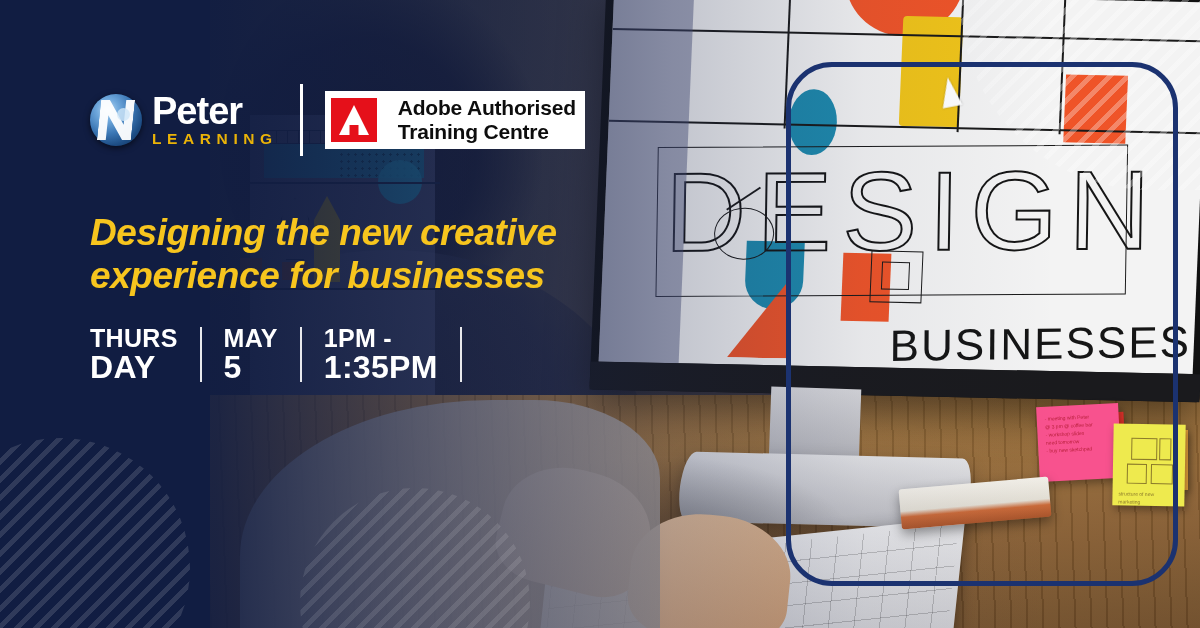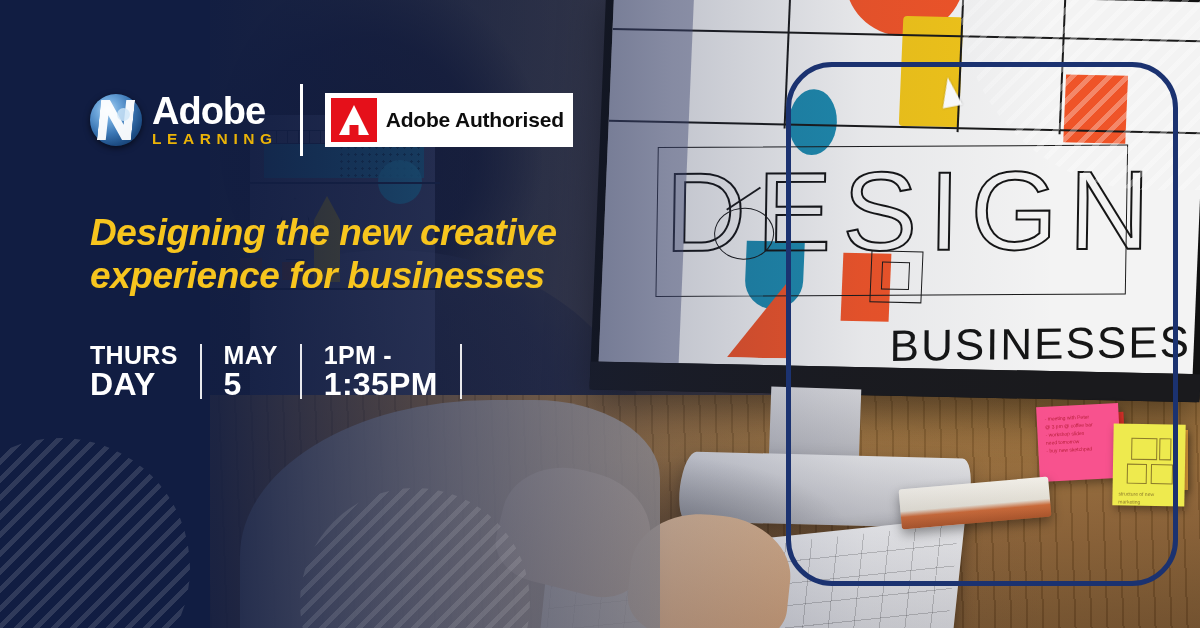--- a/index.html
+++ b/index.html
@@ -195,27 +195,27 @@
   .adobe-badge { background:#fff; display:flex; align-items:center; gap:9px;
     padding:5px 9px 5px 6px; }
   .adobe-mark { width:46px; height:44px; background:#e5101a; position:relative; flex:none; }
   .adobe-mark:before { content:''; position:absolute; left:50%; top:7px; transform:translateX(-50%);
     width:0; height:0; border-left:15px solid transparent; border-right:15px solid transparent;
     border-bottom:30px solid #fff; }
   .adobe-mark:after { content:''; position:absolute; left:50%; bottom:0; transform:translateX(-50%);
     width:9px; height:17px; background:#e5101a; }
   .adobe-text { display:flex; flex-direction:column; }
   .adobe-l1, .adobe-l2 { color:#0d0d0d; font-size:21px; font-weight:bold; line-height:1.16;
-    letter-spacing:-.2px; white-space:nowrap; }
+    letter-spacing:-.2px; white-space:nowrap;margin-left:12px; }
 
   .headline { position:absolute; left:90px; top:212px; width:580px;
     color:#f7c51e; font-size:37px; font-weight:bold; font-style:italic;
     line-height:1.16; letter-spacing:-.4px; }
 
-  .info-bar { position:absolute; left:90px; top:342px; display:flex; align-items:stretch; }
+  .info-bar { position:absolute; left:90px; top:325px; display:flex; align-items:stretch; }
   .info-col { display:flex; flex-direction:column; justify-content:center; padding:0 22px; }
   .info-col:first-child { padding-left:0; }
   .info-top { color:#fff; font-size:25px; font-weight:bold; line-height:1.04; letter-spacing:.3px; }
   .info-bot { color:#fff; font-size:32px; font-weight:bold; line-height:1.04; letter-spacing:.3px; }
   .vrule { width:2px; background:#fff; opacity:.9; align-self:stretch; margin:2px 0; }
 
   .cta { position:absolute; left:90px; top:461px; width:228px; height:58px;
     background:#f9c51b; border:none; border-radius:9px;
     color:#0b0b0b; font-size:22px; font-weight:bold; cursor:pointer;
     font-family:"Liberation Sans", sans-serif; letter-spacing:-.2px; }
@@ -324,31 +324,32 @@
 
   <div class="stripes-bl"></div>
   <div class="stripes-br"></div>
 
   <div class="content">
 
     <div class="logo-row">
       <div class="netcom-logo">
         <div class="globe"></div>
         <div class="netcom-words">
-          <span class="netcom-name">Adobe</span>
+          <span class="netcom-name">Peter</span>
           <span class="netcom-sub">LEARNING</span>
         </div>
       </div>
 
       <div class="logo-divider"></div>
 
       <div class="adobe-badge">
         <div class="adobe-mark"></div>
         <div class="adobe-text">
           <span class="adobe-l1">Adobe Authorised</span>
+          <span class="adobe-l2">Training Centre</span>
         </div>
       </div>
     </div>
 
     <h1 class="headline">Designing the new creative experience for businesses</h1>
 
     <div class="info-bar">
       <div class="info-col">
         <span class="info-top">THURS</span>
         <span class="info-bot">DAY</span>

